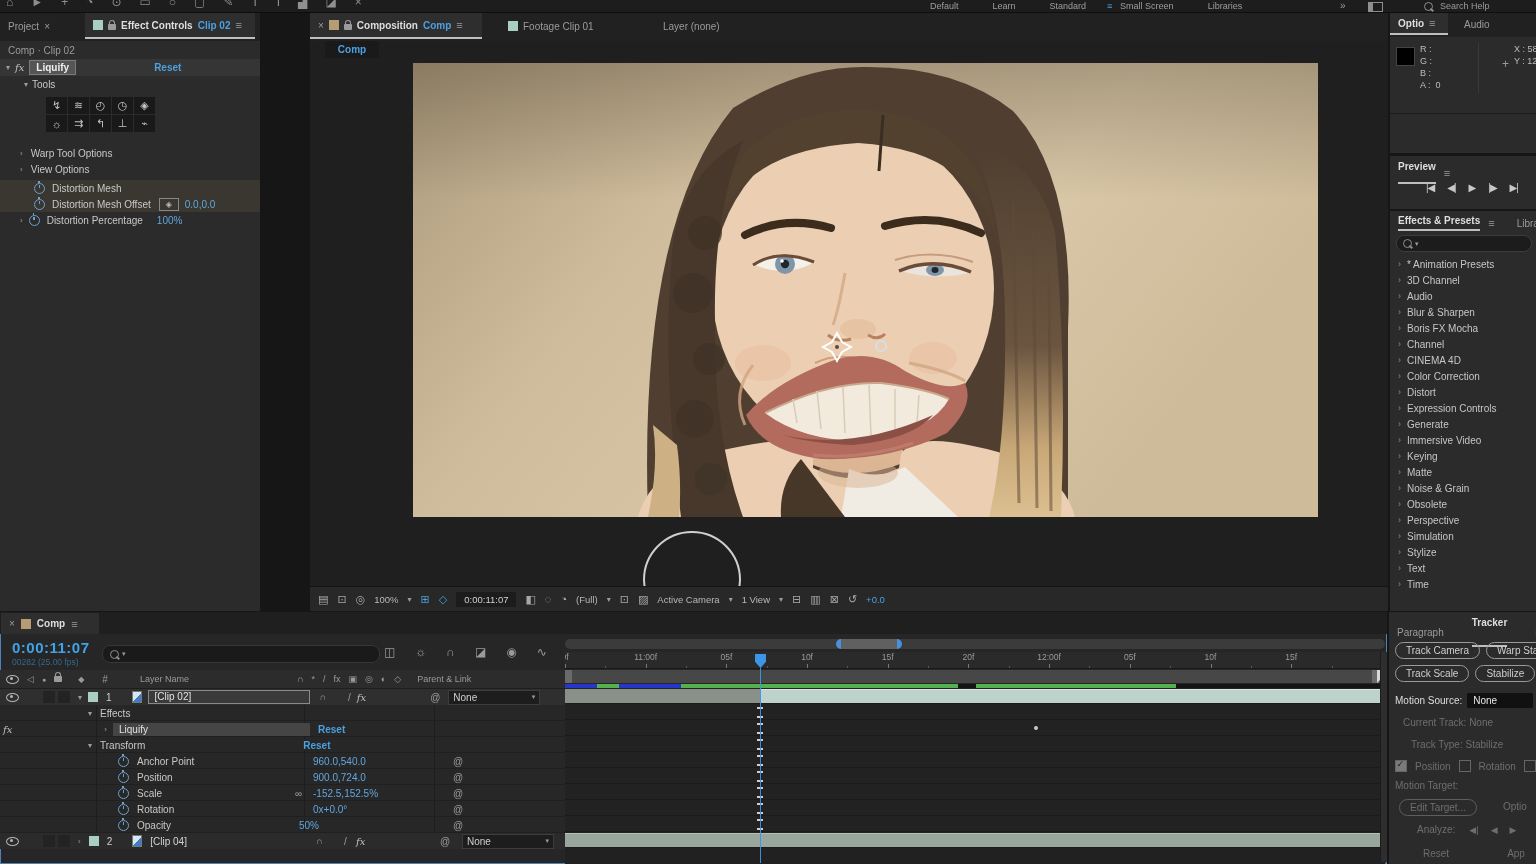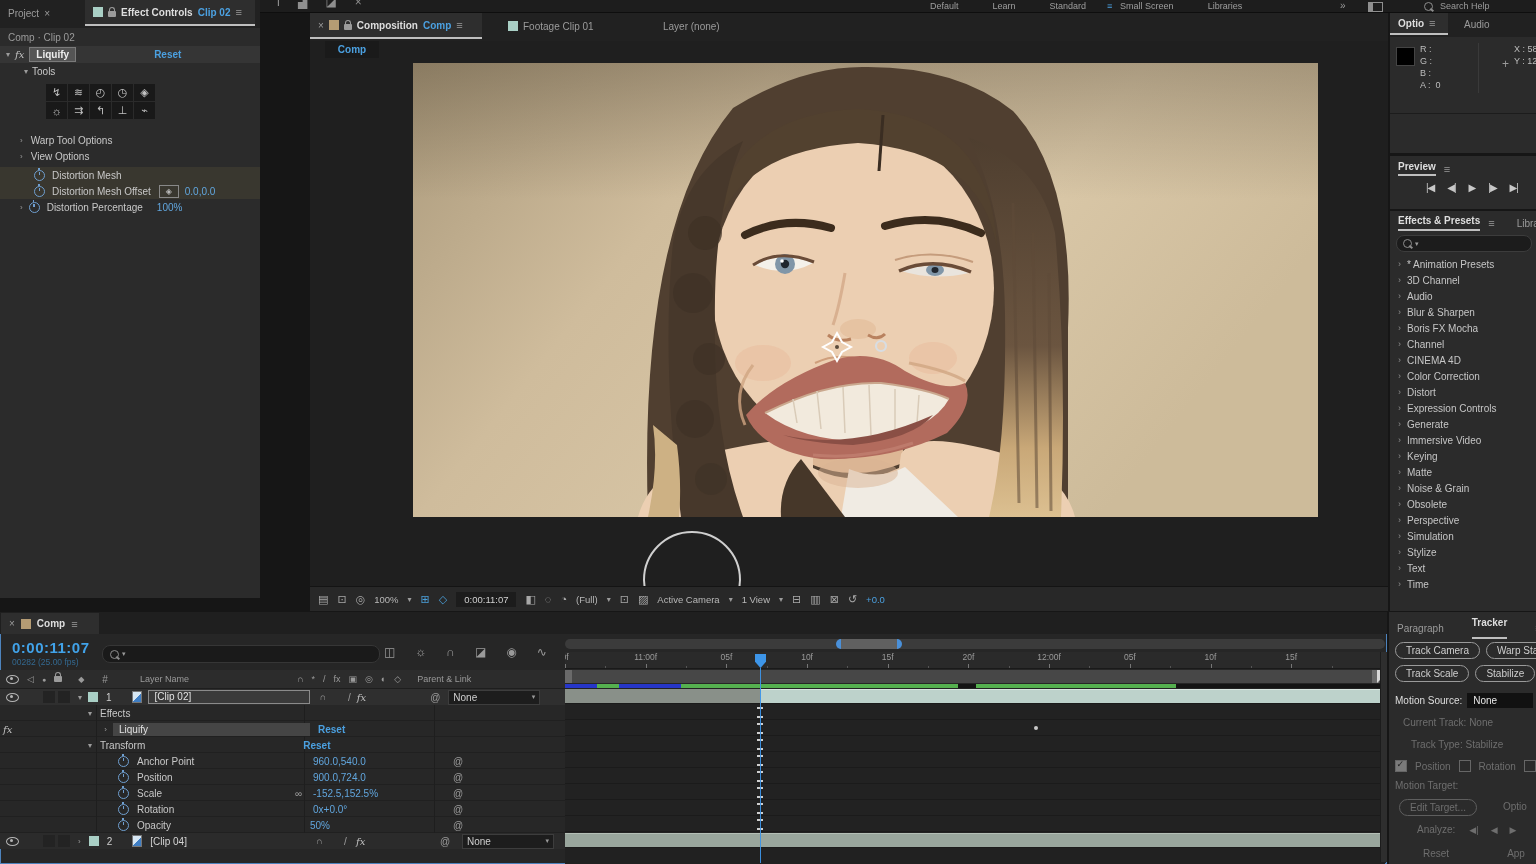--- a/index.html
+++ b/index.html
@@ -78,21 +78,21 @@
         <span>Small Screen</span>
         <span>Libraries</span>
       </div>
     <span class="abs blue" style="left:1107px;top:1px;font-size:9px;">≡</span>
     <span class="abs dim" style="left:1340px;top:0;font-size:10px;">»</span>
     <span class="abs" style="left:1368px;top:2px;width:13px;height:8px;border:1px solid #8f8f8f;background:linear-gradient(to right,#8f8f8f 30%,transparent 30%);"></span>
     <span class="mag abs" style="left:1424px;top:2px;"></span>
     <span class="abs dim" style="left:1440px;top:1px;font-size:9px;">Search Help</span>
   </div>
 
-  <div class="panel" style="left:0;top:0;width:260px;height:598px;">
+  <div class="panel" style="left:0;top:13px;width:260px;height:598px;">
     <div class="tabbar">
       <div class="tab-inactive" style="left:0;width:85px;">
         <span>Project</span>
         <span class="dim">×</span>
       </div>
       <div class="tab-active" style="left:85px;width:170px;">
         <span class="swatch" style="background:#a9cfc5;"></span>
         <span class="lock"></span>
         <span class="bright" style="font-weight:bold;">Effect Controls</span>
         <span class="blue" style="font-weight:bold;">Clip 02</span>
@@ -342,21 +342,21 @@
     <span class="abs dim" style="left:112px;top:44px;font-size:12px;">+</span>
     <div class="abs" style="left:124px;top:30px;line-height:12px;color:#bdbdbd;font-size:9px;white-space:nowrap;">
       <div><span>X :</span> <span>588</span></div>
       <div><span>Y :</span> <span>122</span></div>
     </div>
     <div class="abs" style="left:0;right:0;top:100px;height:1px;background:#1c1c1c;"></div>
   </div>
 
   <div class="panel" style="left:1390px;top:156px;width:146px;height:53px;">
     <div class="abs" style="left:8px;top:5px;display:flex;gap:8px;align-items:center;">
-      <span class="bright" style="font-weight:bold;border-bottom:2px solid #bfbfbf;padding-bottom:2px;">Preview</span>
+      <span class="bright" style="font-weight:bold;border-bottom:2px solid #bfbfbf;padding-bottom:10px;">Preview</span>
       <span class="menu-glyph">≡</span>
     </div>
     <div class="abs" style="left:36px;top:26px;display:flex;gap:13px;color:#c8c8c8;font-size:10px;">
         <span style="letter-spacing:-1px;">|◀</span>
         <span style="letter-spacing:-1px;">◀|</span>
         <span style="letter-spacing:-1px;">▶</span>
         <span style="letter-spacing:-1px;">|▶</span>
         <span style="letter-spacing:-1px;">▶|</span>
       </div>
   </div>
@@ -622,21 +622,21 @@
     <div class="prop-row" style="top:189px;">
       <span class="sw-ic" style="margin-left:118px;"></span>
       <span style="margin-left:8px;">Rotation</span>
       <span class="val" style="position:absolute;left:313px;">0x+0.0°</span>
       <span class="dim" style="position:absolute;left:453px;font-size:10px;">@</span>
     </div>
 
     <div class="prop-row" style="top:205px;">
       <span class="sw-ic" style="margin-left:118px;"></span>
       <span style="margin-left:8px;">Opacity</span>
-      <span class="val" style="position:absolute;left:310px;">50%</span>
+      <span class="val" style="position:absolute;left:299px;">50%</span>
       <span class="dim" style="position:absolute;left:453px;font-size:10px;">@</span>
     </div>
 
     <div class="prop-row" style="top:221px;background:#2b2b2b;">
       <span class="eye" style="margin-left:6px;"></span>
       <span style="margin-left:24px;width:12px;height:12px;background:#232323;"></span>
       <span style="margin-left:3px;width:12px;height:12px;background:#232323;"></span>
       <span class="dim" style="margin-left:8px;font-size:8px;">›</span>
       <span class="swatch" style="background:#a9cfc5;margin-left:8px;"></span>
       <span style="margin-left:8px;color:#cfcfcf;">2</span>
@@ -674,21 +674,21 @@
 
     <div class="abs" style="left:760px;top:56px;width:1px;height:195px;background:#3d95e8;opacity:0.95;"></div>
     <div class="abs" style="left:755px;top:42px;width:11px;height:14px;background:#3d95e8;clip-path:polygon(0 0,100% 0,100% 55%,50% 100%,0 55%);"></div>
 
     <div class="abs" style="left:1380px;top:40px;width:7px;height:210px;background:#2e2e2e;border-left:1px solid #1c1c1c;"></div>
   </div>
 
   <div class="panel" style="left:1389px;top:612px;width:165px;height:252px;">
     <div class="abs" style="left:8px;top:5px;display:flex;gap:28px;align-items:center;white-space:nowrap;">
       <span class="dim">Paragraph</span>
-      <span class="bright" style="font-weight:bold;border-bottom:2px solid #bfbfbf;padding-bottom:9px;">Tracker</span>
+      <span class="bright" style="font-weight:bold;border-bottom:2px solid #bfbfbf;padding-bottom:17px;">Tracker</span>
       <span class="menu-glyph">≡</span>
     </div>
     <div class="abs" style="left:6px;top:30px;display:flex;gap:6px;white-space:nowrap;">
       <span class="pill">Track Camera</span>
       <span class="pill">Warp Sta</span>
     </div>
     <div class="abs" style="left:6px;top:53px;display:flex;gap:6px;white-space:nowrap;">
       <span class="pill">Track Scale</span>
       <span class="pill">Stabilize</span>
     </div>

